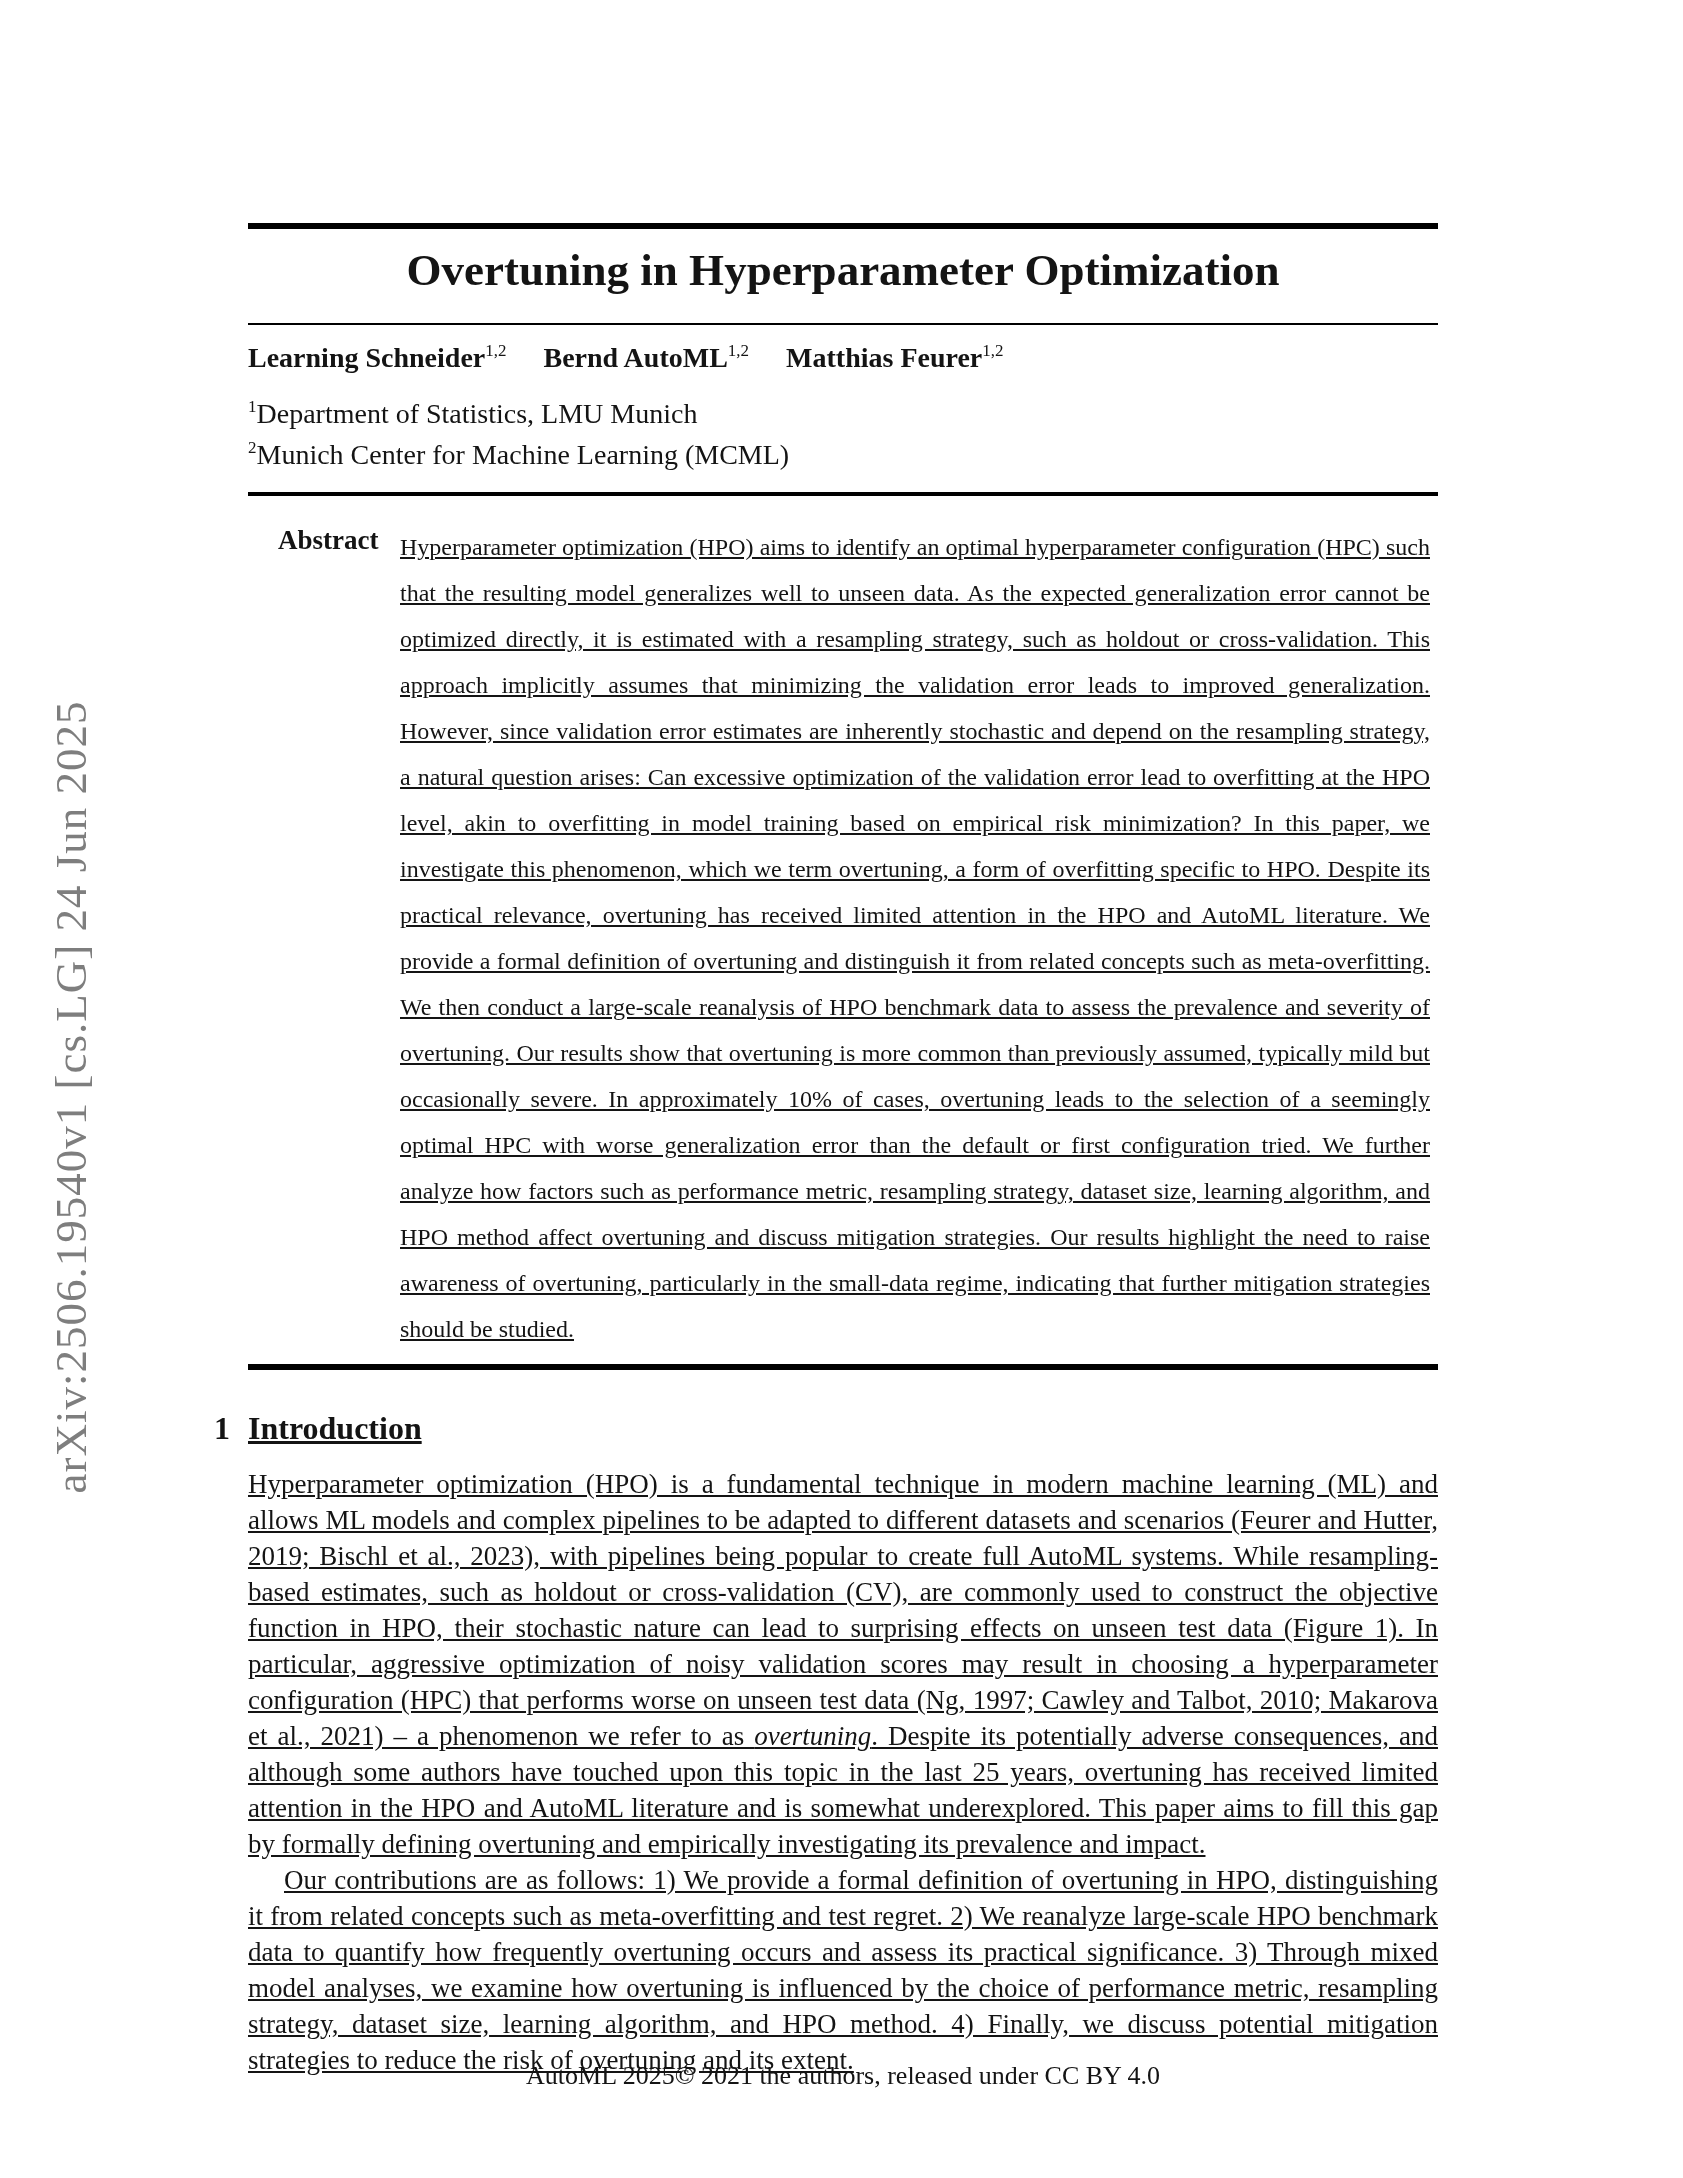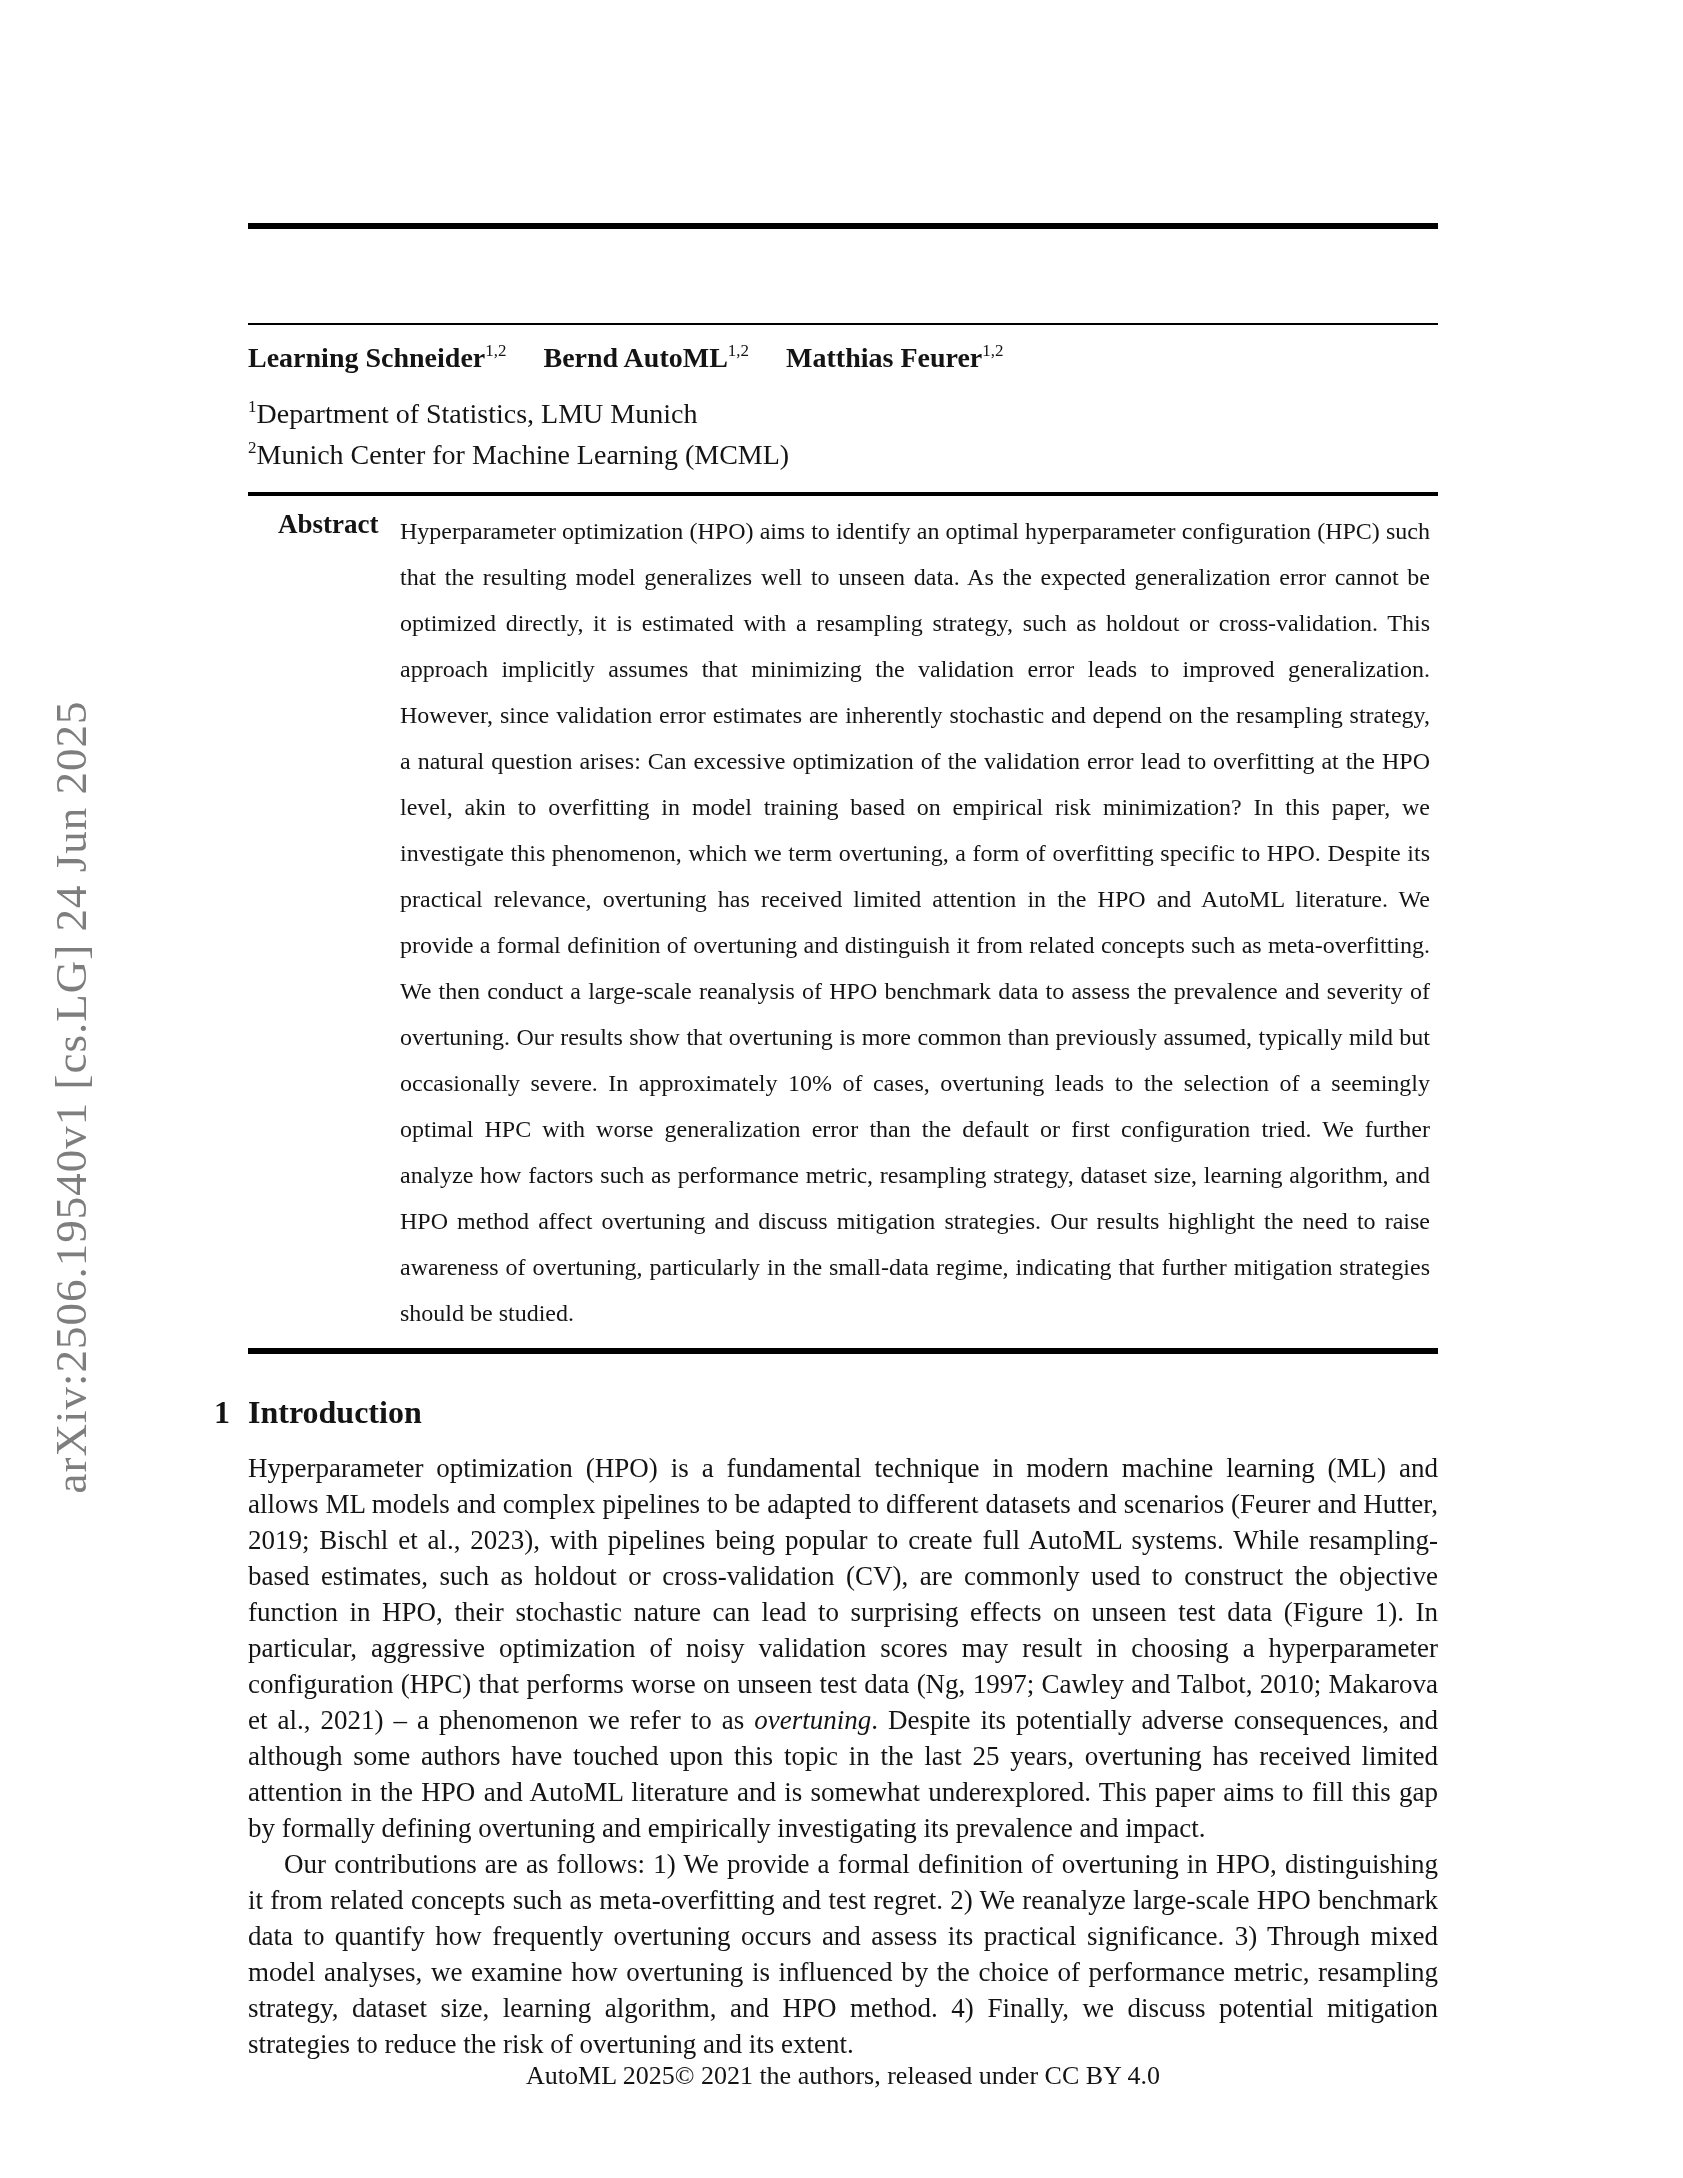--- a/index.html
+++ b/index.html
@@ -60,22 +60,23 @@
     position: absolute;
     left: 248px;
     top: 395px;
     width: 1190px;
     font-size: 28px;
     line-height: 37px;
   }
   .main {
     position: absolute;
     left: 248px;
-    top: 508px;
+    top: 524px;
     width: 1190px;
+    text-decoration: underline;
   }
   .abstract-row { position: relative; }
   .abstract-label {
     position: absolute;
     left: 30px;
     top: 1px;
     font-size: 27px;
     font-weight: bold;
   }
   .abstract-text {
@@ -114,20 +115,21 @@
 </style>
 </head>
 <body>
 
 <div class="page">
 
   <div class="watermark">arXiv:2506.19540v1  [cs.LG]  24 Jun 2025</div>
 
   <div class="rule rule-abs" id="rule-top"></div>
 
+  <h1 class="paper-title">Overtuning in Hyperparameter Optimization</h1>
 
   <div class="rule rule-abs" id="rule-title-sep"></div>
 
   <div class="authors">
     <span class="author"><span>Learning Schneider</span><span class="sup">1,2</span></span>
     <span class="author"><span>Bernd AutoML</span><span class="sup">1,2</span></span>
     <span class="author"><span>Matthias Feurer</span><span class="sup">1,2</span></span>
   </div>
 
   <div class="affils">

